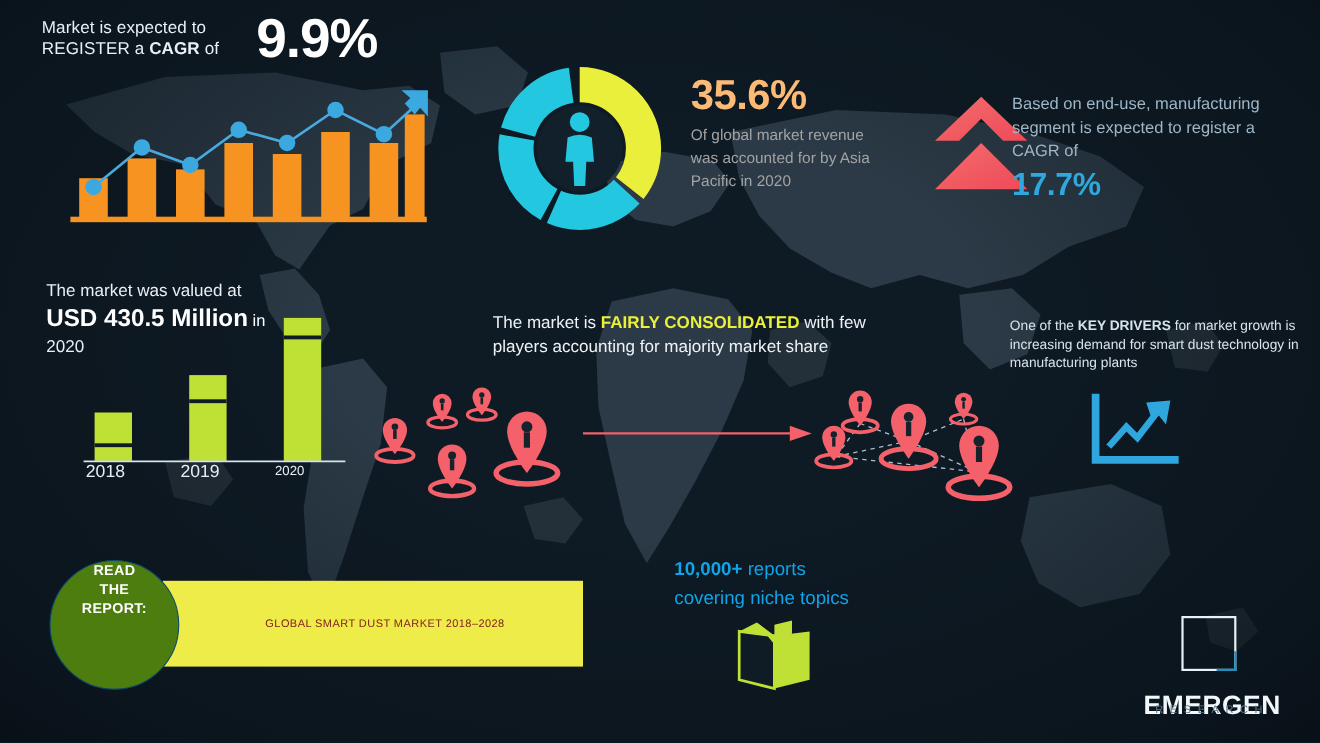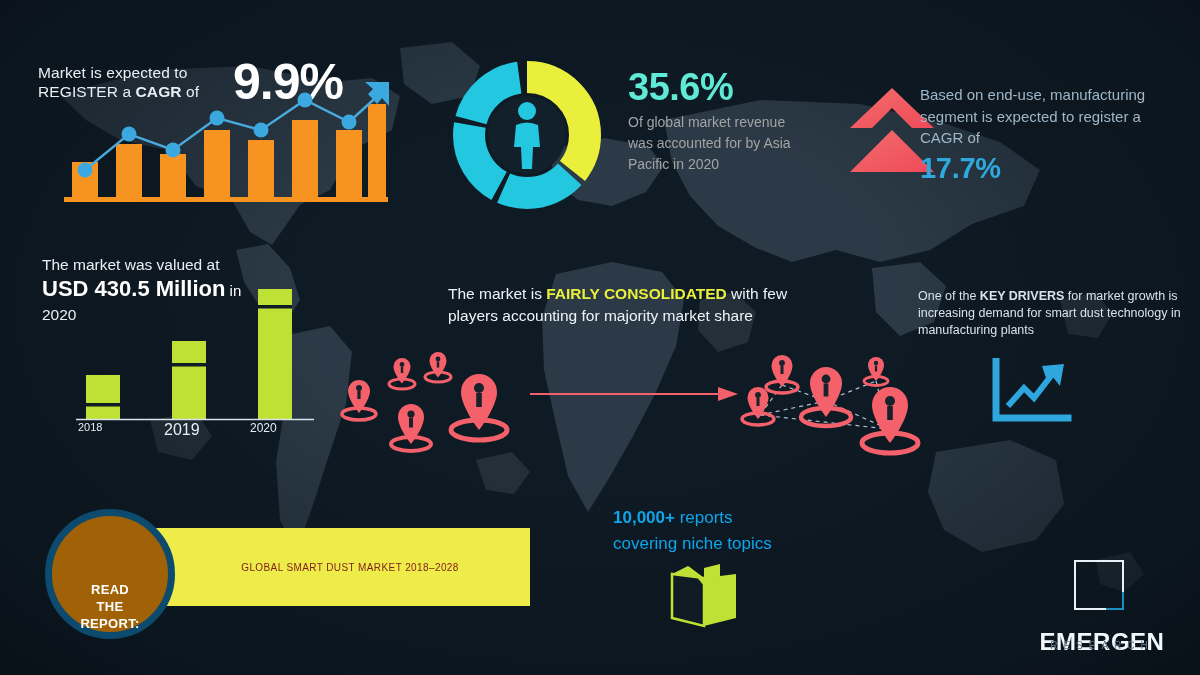--- a/index.html
+++ b/index.html
@@ -20,33 +20,33 @@
     background:radial-gradient(ellipse at 50% 45%, rgba(14,26,36,0) 35%, rgba(9,17,24,.55) 85%, rgba(7,14,20,.8) 100%);
     pointer-events:none;
   }
 
   
   .abs{position:absolute;}
   .ttl-lead{font-size:15.5px;line-height:19px;color:#e9eff4;letter-spacing:.1px;}
   .b{font-weight:bold;}
 
   
-  #cagrBlock{left:38px;top:12px;width:330px;display:flex;align-items:flex-start;gap:10px;margin-top:47px;}
+  #cagrBlock{left:38px;top:12px;width:330px;display:flex;align-items:flex-start;gap:10px;}
   #cagrLead{width:185px;padding-top:4px;}
   #cagrBig{font-size:50px;font-weight:bold;line-height:46px;color:#ffffff;letter-spacing:-1px;}
 
   
   #barLine{left:60px;top:78px;width:330px;height:130px;}
 
   
   #donutWrap{left:447px;top:55px;width:160px;height:160px;}
 
   
   #apacBlock{left:628px;top:66px;width:180px;}
-  #apacPct{font-size:38px;font-weight:bold;line-height:42px;color:#5eead4;letter-spacing:-.5px;}
+  #apacPct{font-size:38px;font-weight:bold;line-height:42px;color:#fdba74;letter-spacing:-.5px;}
   #apacDesc{font-size:14px;line-height:21px;color:#a3a3a3;margin-top:4px;}
 
   
   #redArrows{left:846px;top:84px;width:92px;height:92px;}
   #endUseBlock{left:920px;top:84px;width:265px;}
   #endUseDesc{font-size:15px;line-height:21.5px;color:#9fb6c6;}
   #endUsePct{font-size:29px;font-weight:bold;color:#2ea8dd;line-height:34px;margin-top:2px;letter-spacing:-.3px;}
 
   
   #valuedBlock{left:42px;top:255px;width:300px;}
@@ -75,22 +75,22 @@
   #bookIcon{left:668px;top:562px;width:72px;height:68px;}
 
   
   #ctaBar{left:148px;top:528px;width:382px;height:78px;background:#edec48;}
   #ctaBarText{
     position:absolute;inset:0;display:flex;align-items:center;justify-content:center;
     font-size:10px;font-weight:normal;color:#7f1d1d;letter-spacing:.4px;text-align:center;padding-left:22px;
   }
   #ctaCircle{
     left:45px;top:509px;width:116px;height:116px;border-radius:50%;
-    background:#a16207;border:7px solid #0c4a6e;
-    display:flex;align-items:flex-end;justify-content:center;
+    background:#4d7c0f;border:1px solid #0c4a6e;
+    display:flex;align-items:flex-start;justify-content:center;
   }
   #ctaCircleText{font-size:13px;font-weight:bold;line-height:17px;text-align:center;color:#ffffff;letter-spacing:.3px;}
 
   
   #logo{left:1022px;top:560px;width:160px;height:100px;}
   #logoMark{position:absolute;left:52px;top:0;width:46px;height:46px;border:2px solid #eaf1f6;}
   #logoMark:after{content:"";position:absolute;right:-2px;bottom:-2px;width:16px;height:16px;
     border-right:2px solid #1d8fc0;border-bottom:2px solid #1d8fc0;}
   #logoName{position:absolute;left:0;top:68px;width:160px;text-align:center;
     font-size:24px;font-weight:bold;letter-spacing:.5px;color:#f2f7fa;}
@@ -224,21 +224,21 @@
       <rect x="16" y="128" width="34" height="3.5" fill="#101d27"></rect>
 
       <rect x="102" y="66" width="34" height="78" fill="#bfe034"></rect>
       <rect x="102" y="88" width="34" height="3.5" fill="#101d27"></rect>
 
       <rect x="188" y="14" width="34" height="130" fill="#bfe034"></rect>
       <rect x="188" y="30" width="34" height="3.5" fill="#101d27"></rect>
       <line x1="6" y1="144.5" x2="244" y2="144.5" stroke="#d8e4ec" stroke-width="1.6"></line>
     </svg>
     <div style="position:absolute;left:0;top:146px;width:250px;height:18px;">
-      <span style="position:absolute;left:8px;font-size:11px;color:#e6edf3;">2018</span>
+      <span style="position:absolute;left:8px;font-size:16px;color:#e6edf3;">2018</span>
       <span style="position:absolute;left:94px;font-size:16px;color:#e6edf3;">2019</span>
       <span style="position:absolute;left:180px;font-size:12px;color:#e6edf3;">2020</span>
     </div>
   </div>
 
   <div class="abs" id="consolBlock">
     <span>The market is </span><span class="hl-yellow">FAIRLY CONSOLIDATED</span><span> with few players accounting for majority market share</span>
   </div>
 
   <div class="abs" id="pinsLeft">

